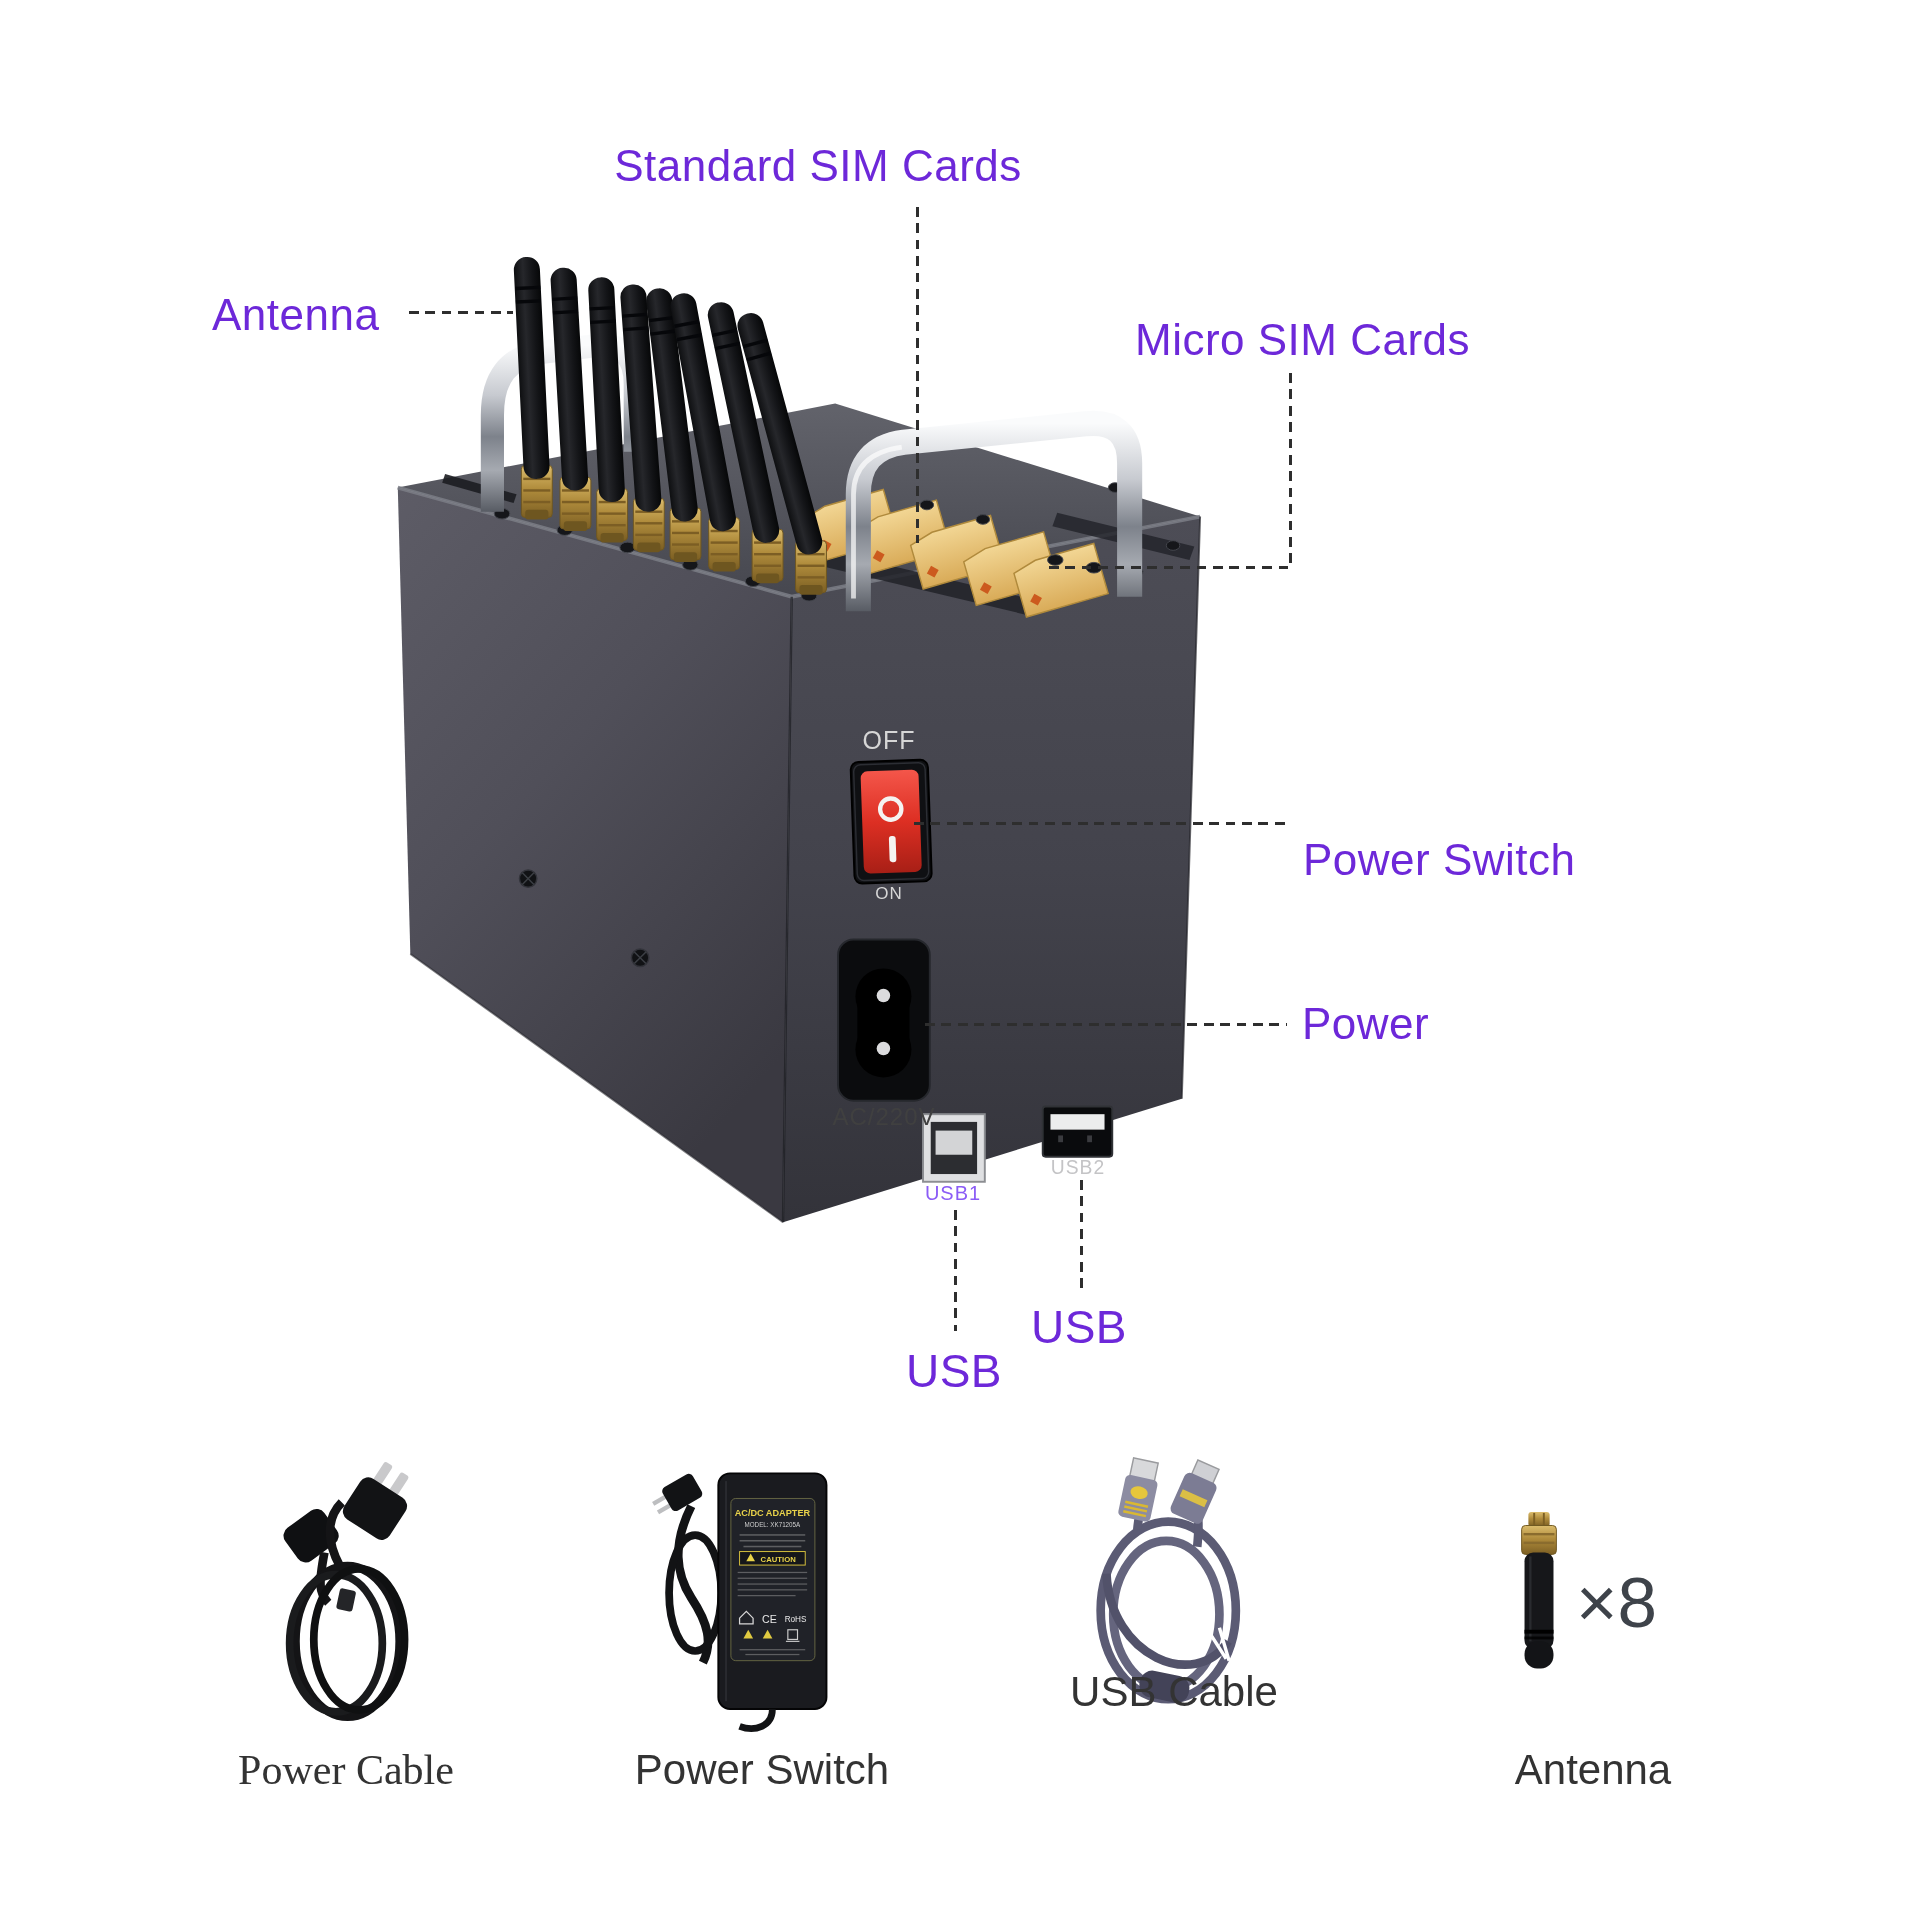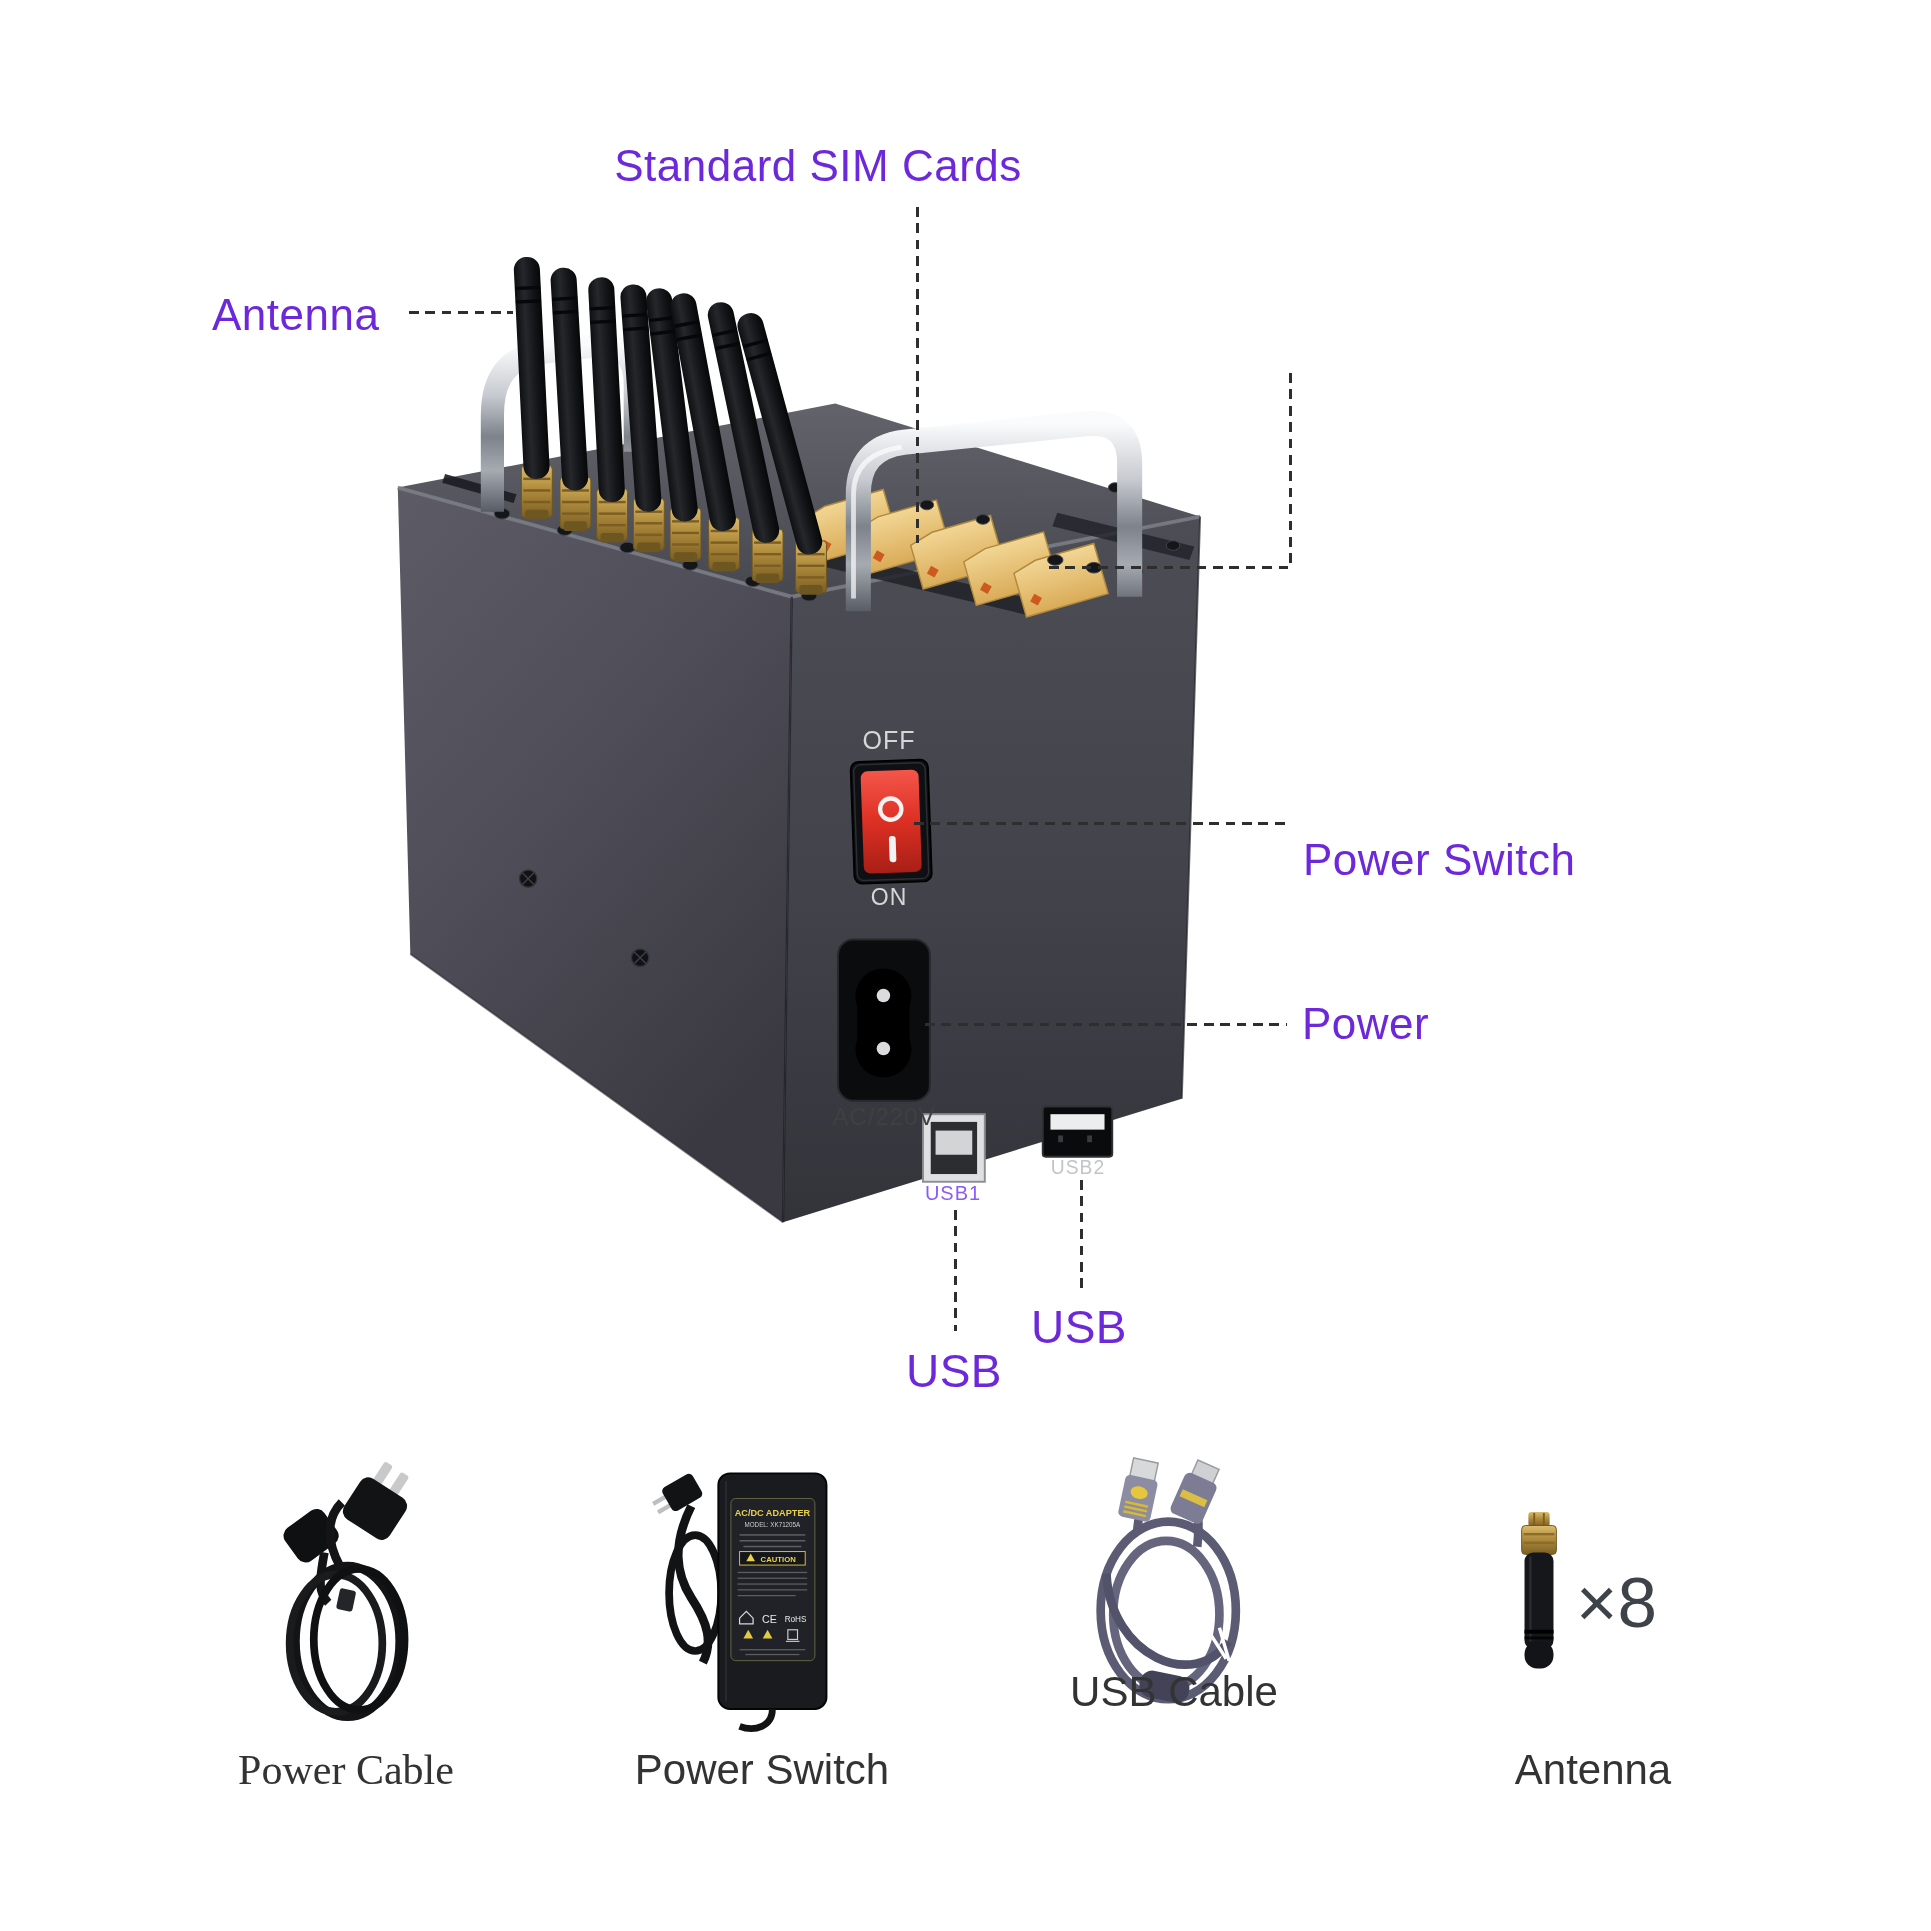--- a/index.html
+++ b/index.html
@@ -362,36 +362,37 @@
       <rect x="1579" y="1608" width="30" height="100" rx="9" fill="#16171a"></rect>
       <line x1="1585" y1="1612" x2="1585" y2="1700" stroke="#2e3035" stroke-width="2.5" opacity="0.8"></line>
       <rect x="1579" y="1688" width="30" height="4" fill="#000"></rect>
       <rect x="1579" y="1695" width="30" height="3" fill="#000" opacity="0.8"></rect>
       <rect x="1579" y="1700" width="30" height="28" rx="13" fill="#131417"></rect>
     </g>
   </svg>
 
   <div class="lbl ctr" style="left:818px; top:141px;">Standard SIM Cards</div>
   <div class="lbl" style="left:212px; top:290px;">Antenna</div>
+  <div class="lbl" style="left:1135px; top:315px;">Micro SIM Cards</div>
   <div class="lbl" style="left:1303px; top:835px;">Power Switch</div>
   <div class="lbl" style="left:1302px; top:999px;">Power</div>
   <div class="lbl ctr" style="left:1079px; top:1300px; font-size:46px;">USB</div>
   <div class="lbl ctr" style="left:954px; top:1344px; font-size:46px;">USB</div>
 
   <div class="lv" style="left:916px; top:207px; height:336px;"></div>
   <div class="lh" style="left:409px; top:311px; width:104px;"></div>
   <div class="lv" style="left:1289px; top:373px; height:195px;"></div>
   <div class="lh" style="left:1049px; top:566px; width:243px;"></div>
   <div class="lh" style="left:914px; top:822px; width:373px;"></div>
   <div class="lh" style="left:925px; top:1023px; width:362px;"></div>
   <div class="lv" style="left:954px; top:1210px; height:121px;"></div>
   <div class="lv" style="left:1080px; top:1180px; height:108px;"></div>
 
   <div class="devlbl" style="left:889px; top:726px; font-size:25px; color:#d6d6d6;">OFF</div>
-  <div class="devlbl" style="left:889px; top:884px; font-size:23px; color:#d6d6d6;">ON</div>
+  <div class="devlbl" style="left:889px; top:884px; font-size:17px; color:#d6d6d6;">ON</div>
   <div class="devlbl" style="left:884px; top:1103px; font-size:24px; color:#404040;">AC/220V</div>
   <div class="devlbl" style="left:953px; top:1182px; font-size:20px; color:#8b5cf6;">USB1</div>
   <div class="devlbl" style="left:1078px; top:1157px; font-size:19.3px; color:#c4c4c6;">USB2</div>
 
   <div class="qty" style="left:1576px; top:1562px;">×8</div>
   <div class="cap" style="left:346px; top:1746px;font-family:Liberation Serif, serif;">Power Cable</div>
   <div class="cap" style="left:762px; top:1746px;">Power Switch</div>
   <div class="cap" style="left:1174px; top:1668px;text-align:center;">USB Cable</div>
   <div class="cap" style="left:1593px; top:1746px;">Antenna</div>
 

